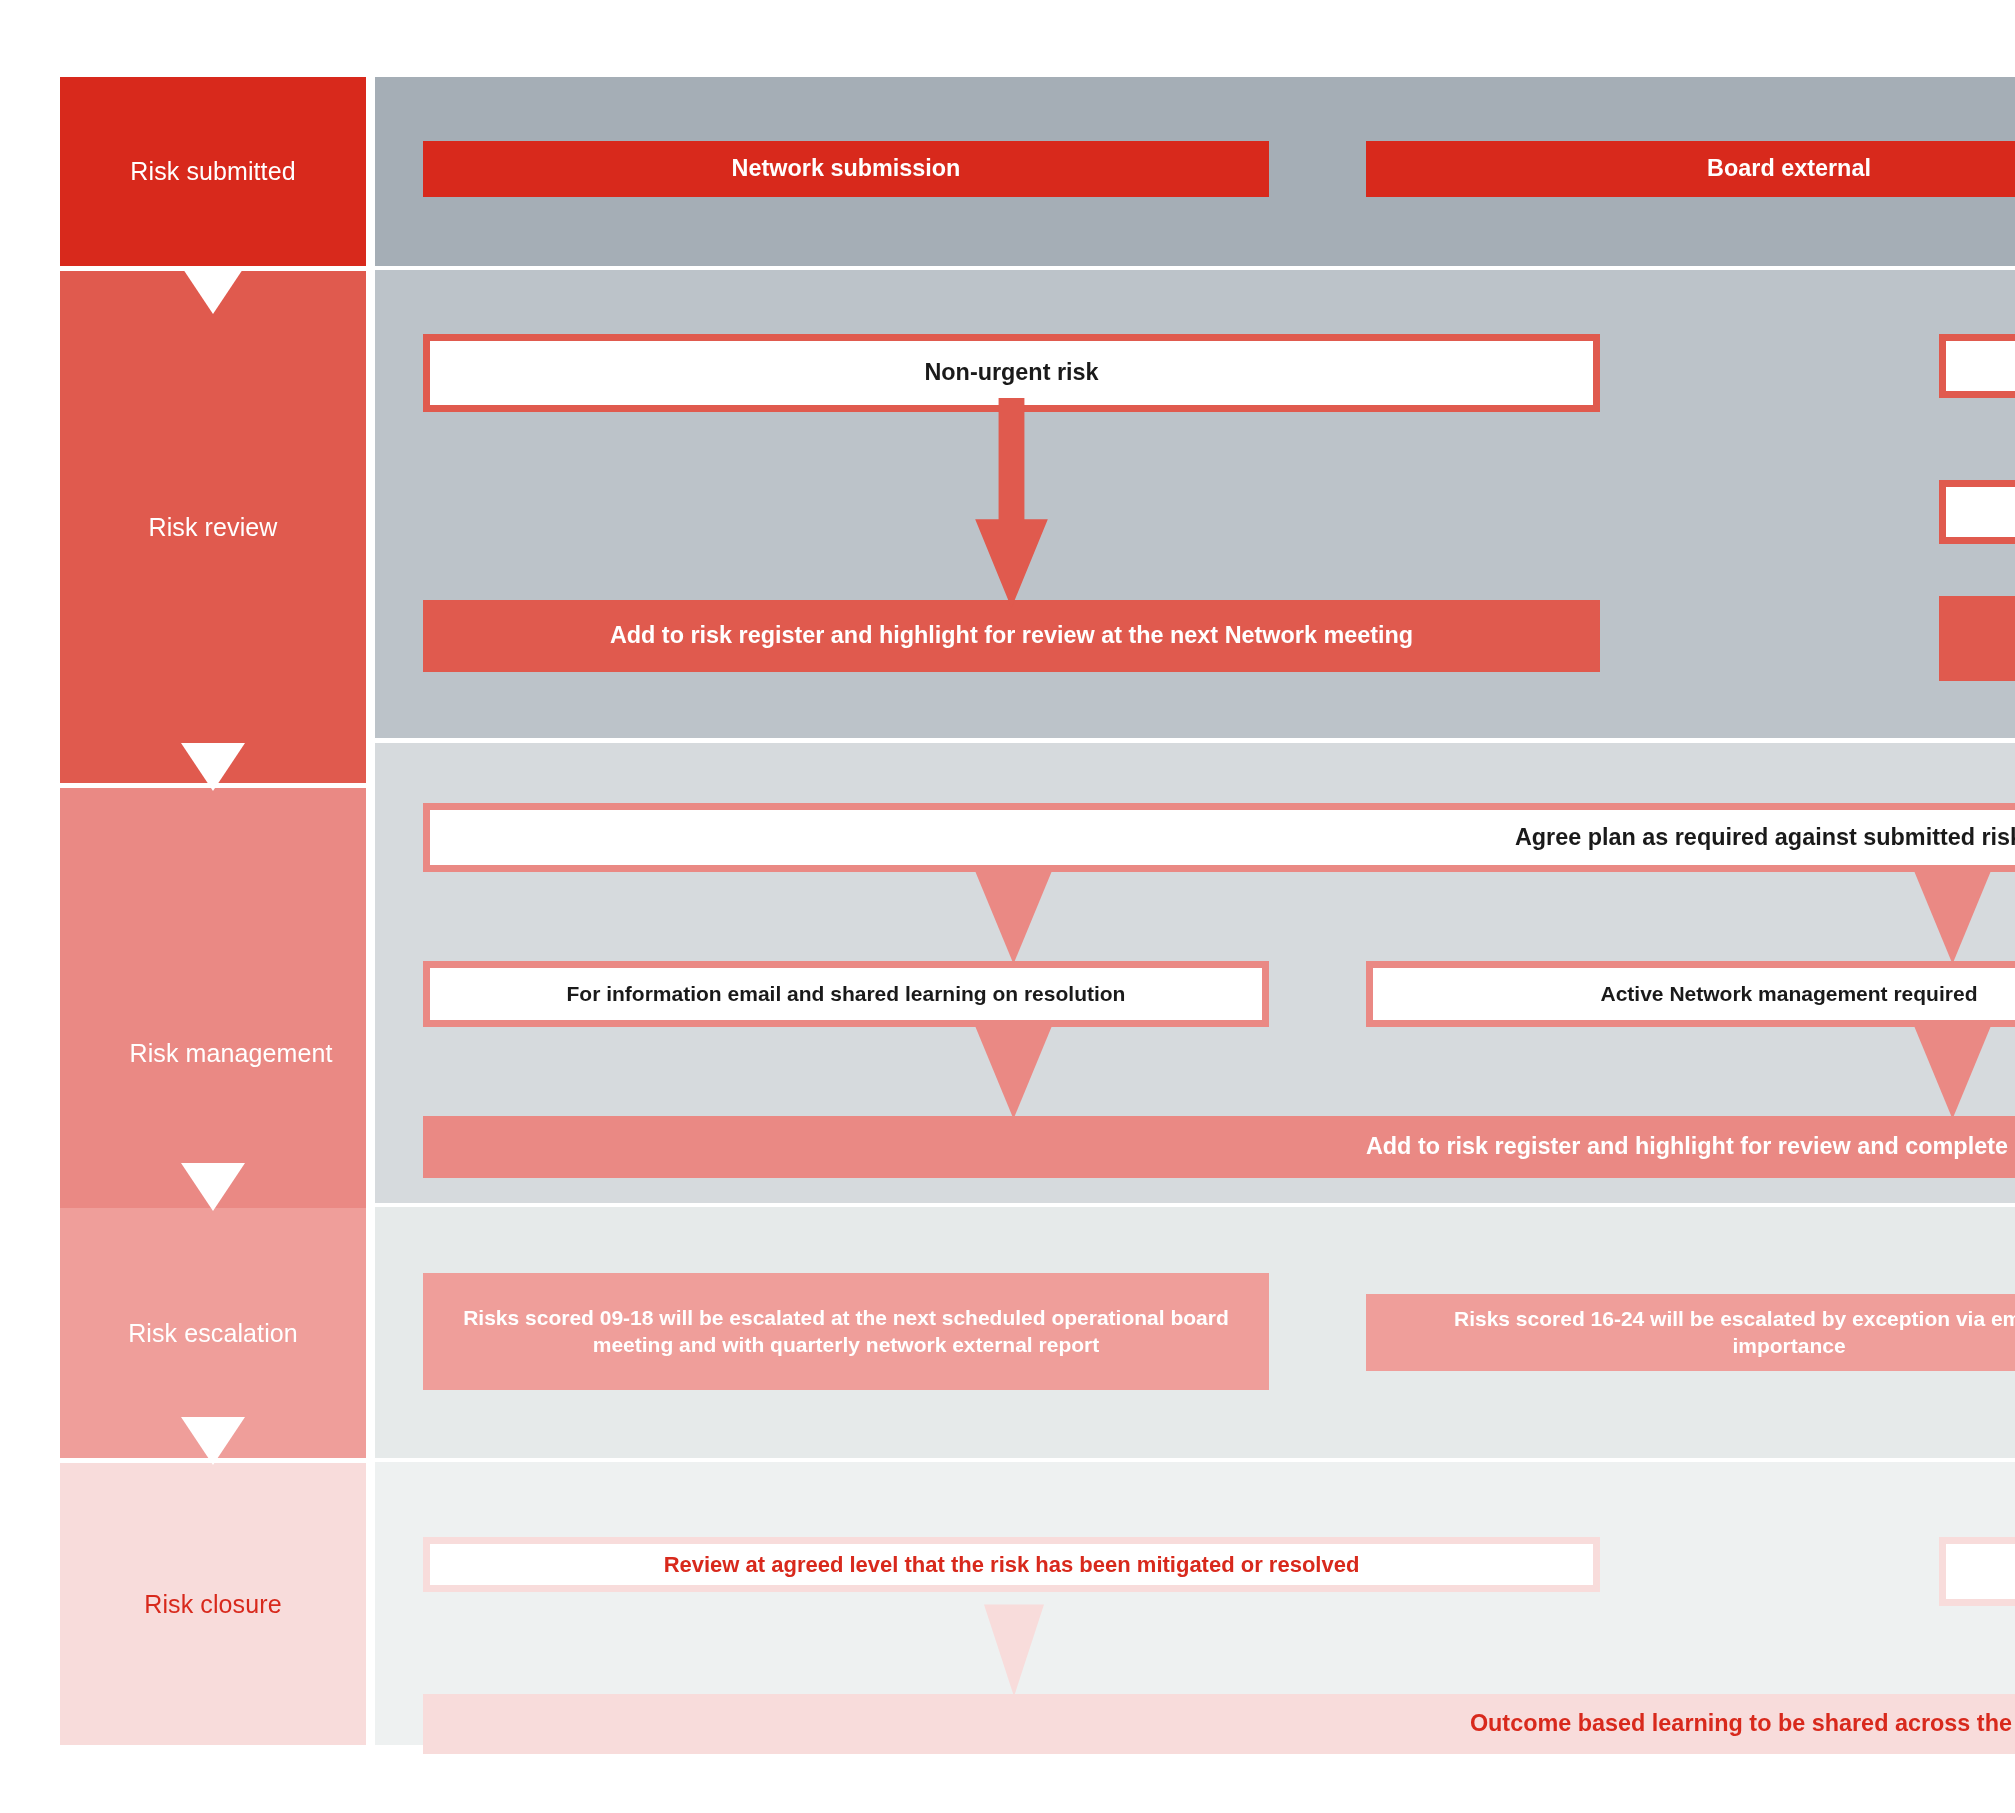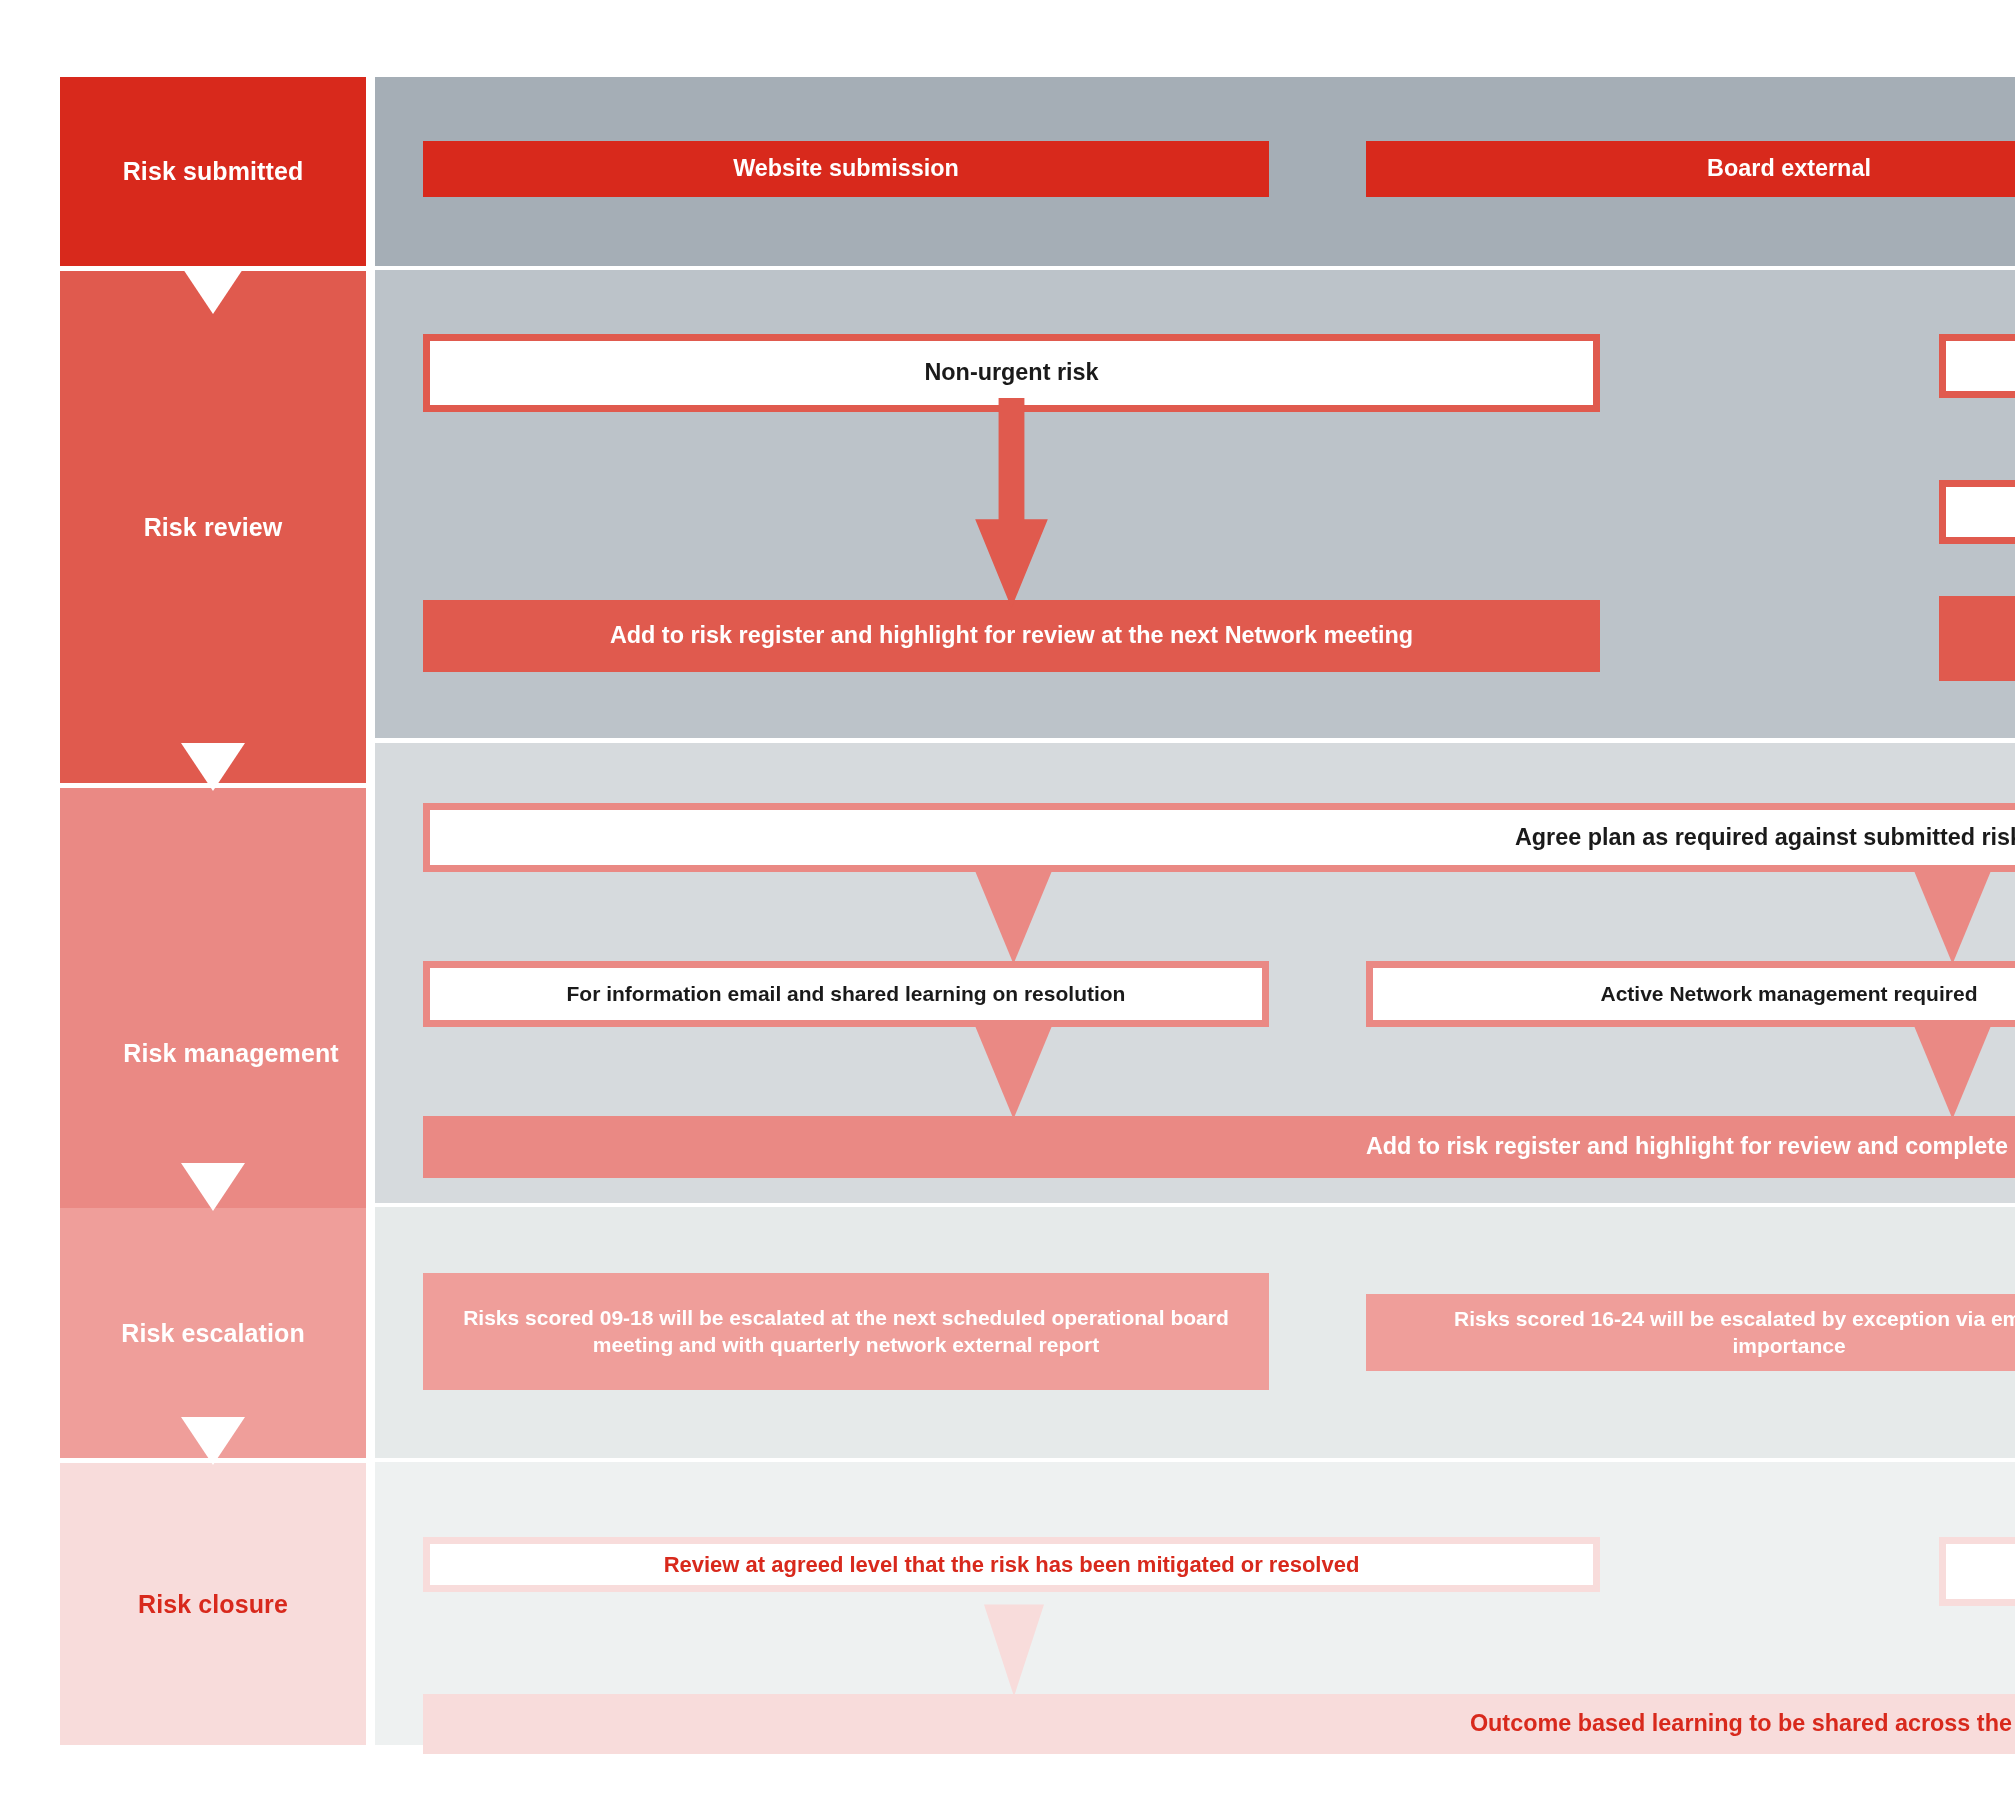--- a/index.html
+++ b/index.html
@@ -14,21 +14,21 @@
 
   
   .stage-col { position: absolute; left: 60px; top: 77px; width: 306px; height: 1668px; }
 
   .stage-band {
     position: absolute; left: 0; width: 306px;
     display: flex; align-items: center; justify-content: center;
     text-align: center;
   }
   .stage-label {
-    font-weight: bold;
+    font-weight: normal;
     letter-spacing: 0.1px;
     line-height: 1.15;
   }
 
   
   .chevron {
     position: absolute;
     left: 50%; transform: translateX(-50%);
     width: 64px; height: 48px;
     background: #ffffff;
@@ -89,21 +89,21 @@
       <span class="stage-label" style="color:#d8291c;font-size:25px;">Risk closure</span>
     </div>
 
   </div>
 
   <div class="rows">
 
     <div class="row" style="top:0px;height:189px;background:#a5aeb6;">
 
       <div class="node solid" style="left:48px;top:64px;width:846px;height:56px;background:#d8291c;color:#ffffff;">
-        <span style="font-size:23.4px;">Website submission</span>
+        <span style="font-size:23.4px;">Network submission</span>
       </div>
 
       <div class="node solid" style="left:991px;top:64px;width:846px;height:56px;background:#d8291c;color:#ffffff;">
         <span style="font-size:23.4px;">Board external</span>
       </div>
 
     </div>
 
     <div class="rowline" style="top:189px;"></div>
 

